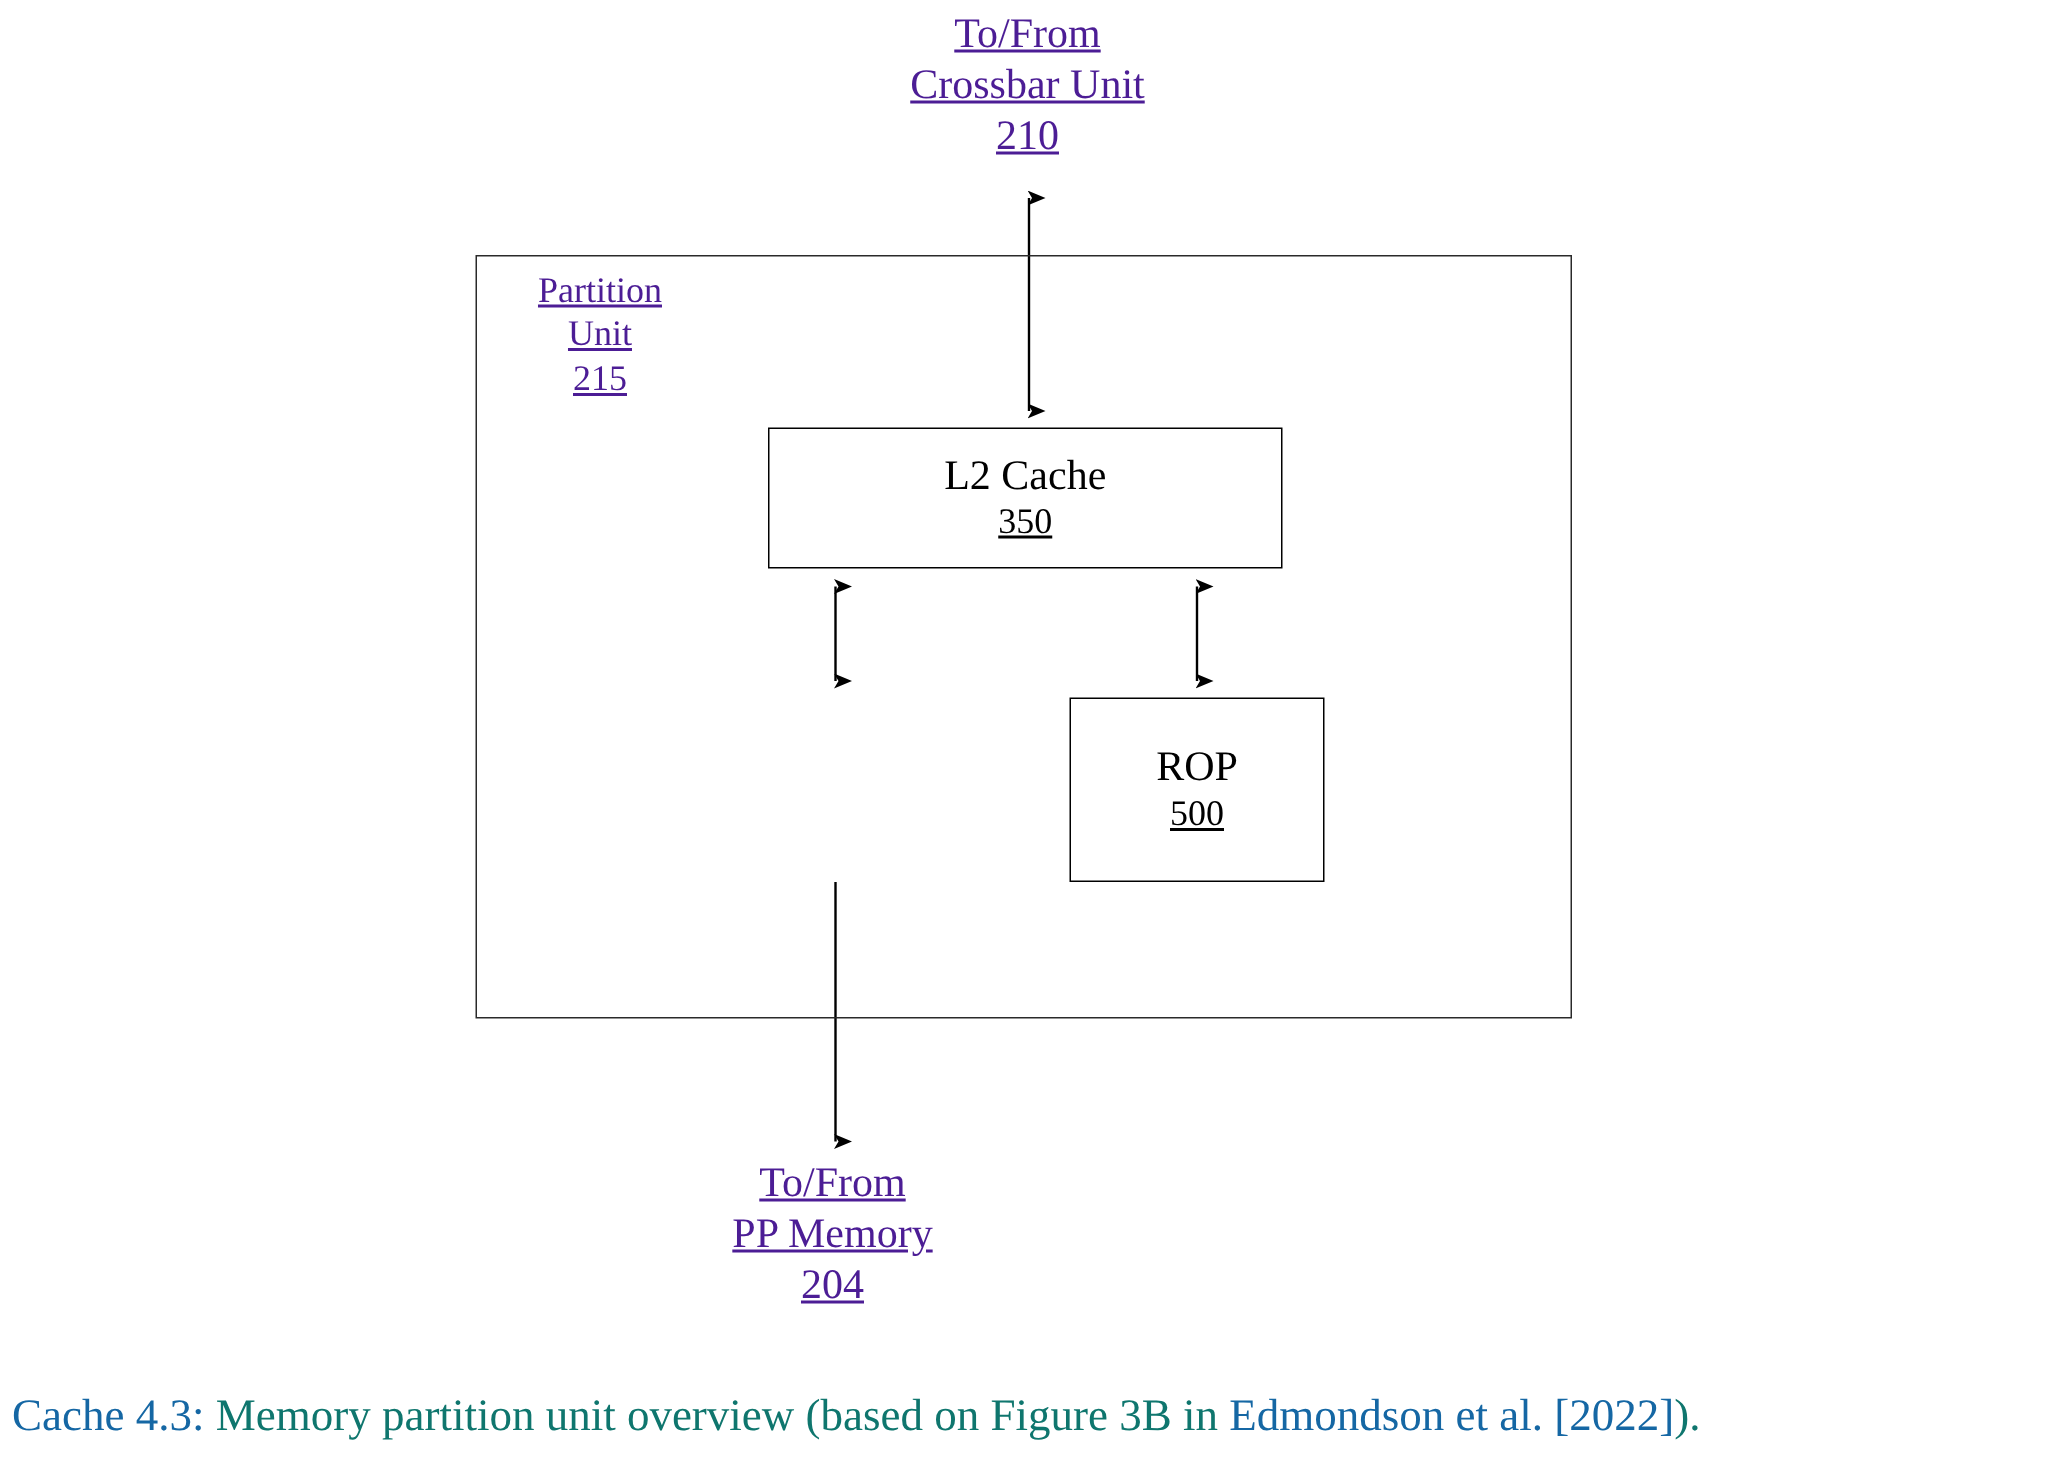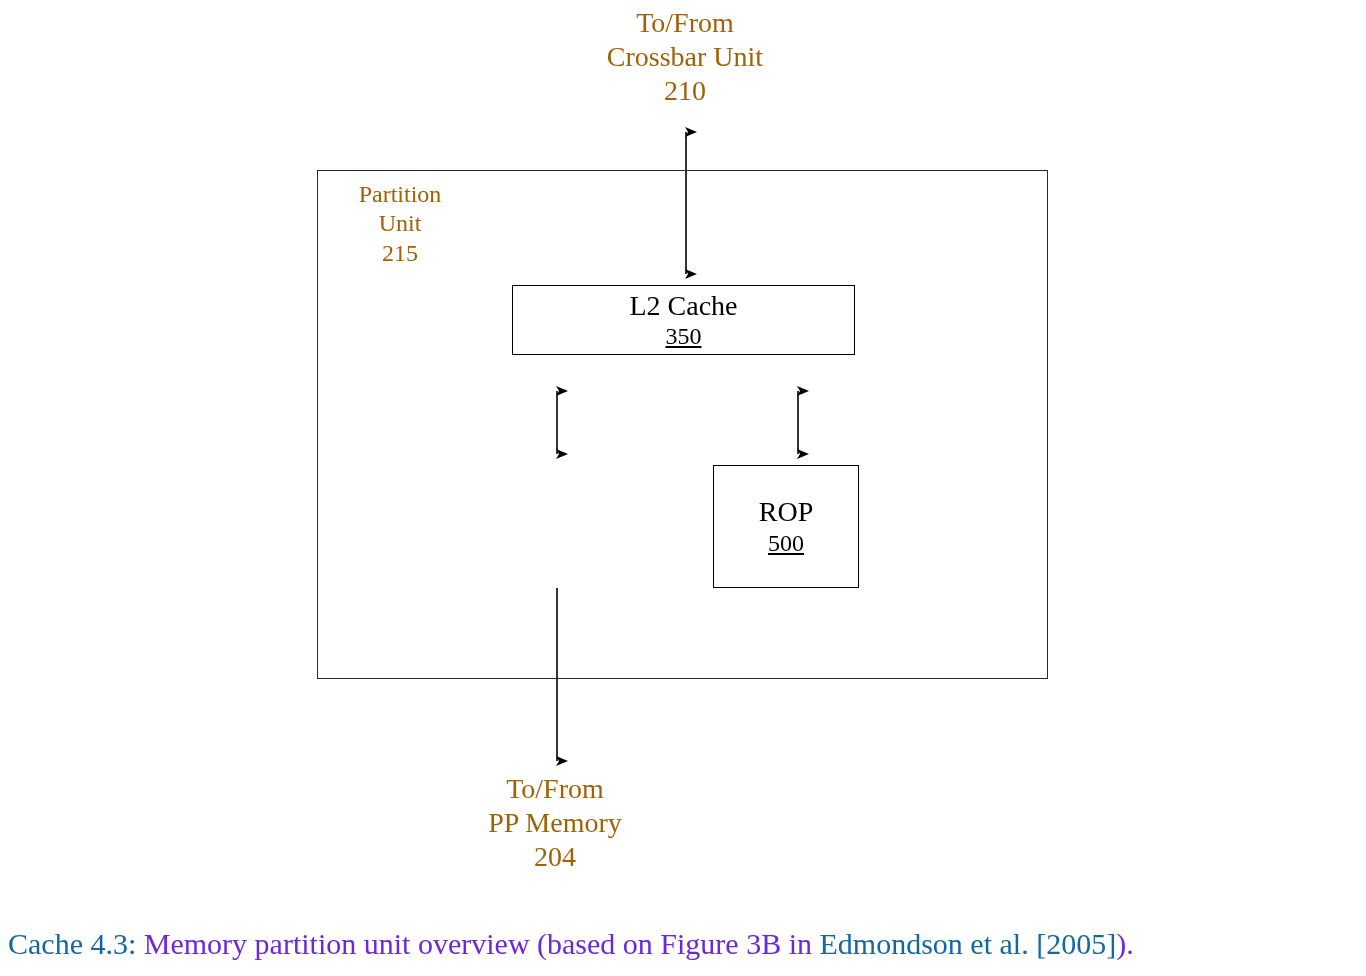--- a/index.html
+++ b/index.html
@@ -30,21 +30,22 @@
     top: 0;
     width: 1366px;
     height: 912px;
   }
 
   .txt {
     position: absolute;
     text-align: center;
     line-height: 1.22;
     white-space: pre-line;
-    color: #a16207;
+    color: #4c1d95;
+    text-decoration: underline;
     -webkit-font-smoothing: antialiased;
   }
 
   
   #label-crossbar {
     left: 485px;
     top: 6px;
     width: 400px;
     font-size: 28px;
   }
@@ -98,52 +99,52 @@
     height: 509px;
     box-sizing: border-box;
     border: 1.6px solid #2a2a2a;
     background: transparent;
   }
 
   #box-l2cache {
     left: 512px;
     top: 285px;
     width: 343px;
-    height: 70px;
+    height: 94px;
   }
   #box-fb {
     left: 468px;
     top: 465px;
     width: 171px;
     height: 123px;
   }
   #box-rop {
     left: 713px;
     top: 465px;
-    width: 146px;
+    width: 170px;
     height: 123px;
   }
 
   
   #caption {
     position: absolute;
     left: 8px;
     top: 925px;
     width: 1350px;
     font-size: 30px;
     line-height: 1.25;
     color: #000000;
     text-align: left;
     white-space: nowrap;
   }
   .cap-link {
     color: #1567a4;
   }
   .cap-text {
-    color: #6d28d9;
+    color: #0f766e;
   }
 </style>
 </head>
 <body>
 
 <div id="figure-canvas">
 
   <svg class="svg-layer" viewBox="0 0 1366 912">
     <defs>
       <marker id="arrow-up" markerWidth="10" markerHeight="12" refX="5" refY="11" orient="auto" markerUnits="userSpaceOnUse">
@@ -191,13 +192,13 @@
   </div>
 
 
   <div class="node-box" id="box-rop">
     <div class="node-title">ROP</div>
     <div class="node-ref">500</div>
   </div>
 
 </div>
 
-<div id="caption"><span class="cap-link">Cache 4.3:</span><span class="cap-text"> Memory partition unit overview (based on Figure 3B in </span><span class="cap-link">Edmondson et al. [2005]</span><span class="cap-text">).</span></div>
+<div id="caption"><span class="cap-link">Cache 4.3:</span><span class="cap-text"> Memory partition unit overview (based on Figure 3B in </span><span class="cap-link">Edmondson et al. [2022]</span><span class="cap-text">).</span></div>
 
 </body></html>

